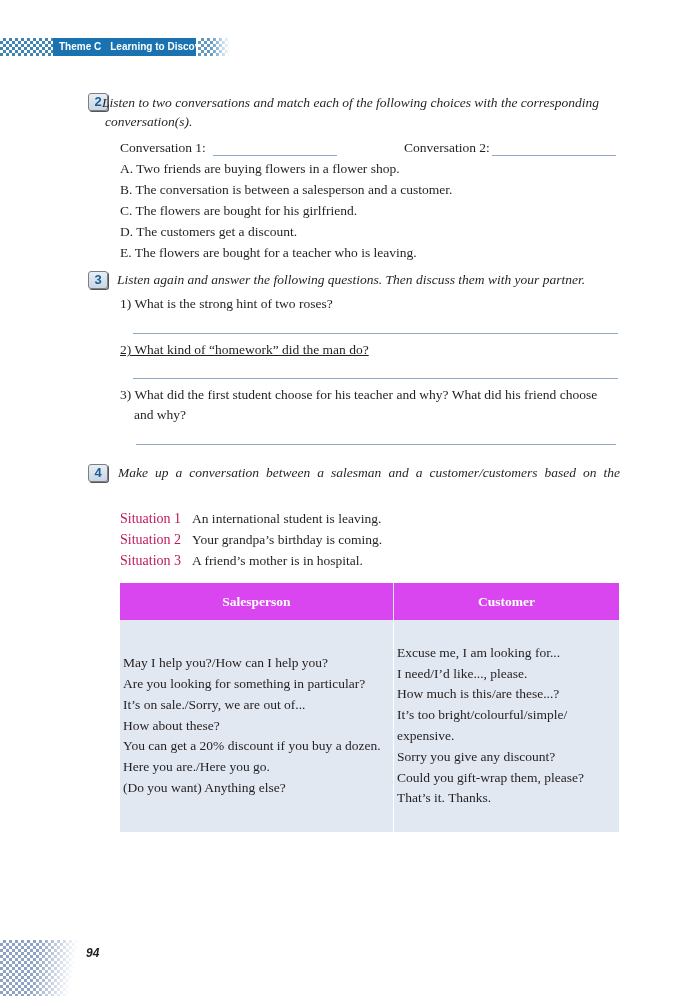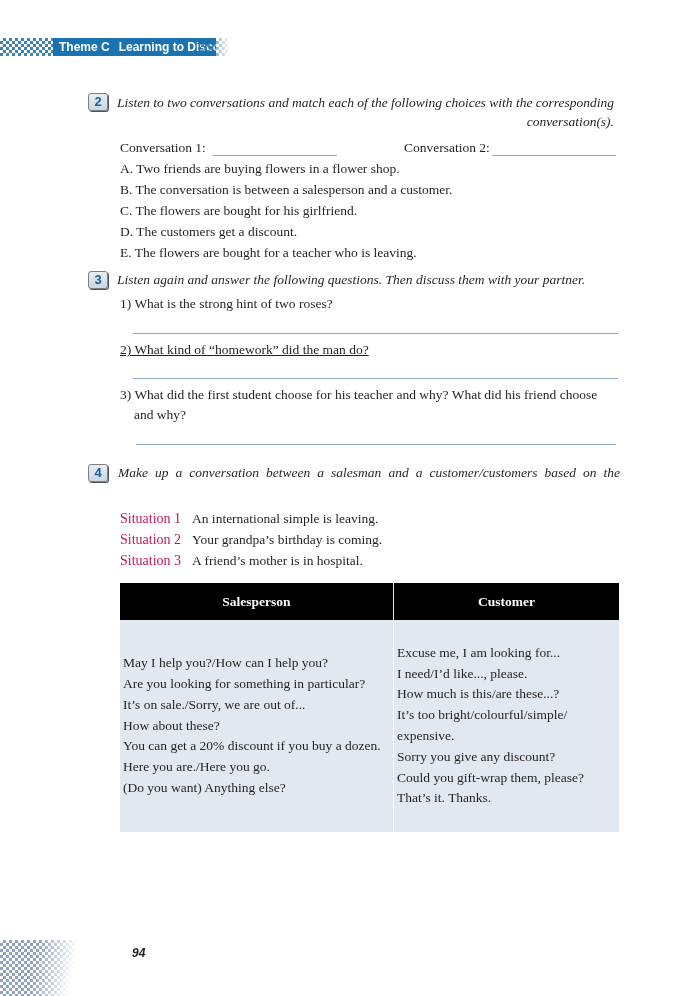--- a/index.html
+++ b/index.html
@@ -3,66 +3,66 @@
 <meta charset="utf-8">
 <style>
   html, body { margin:0; padding:0; }
   body { width:700px; height:996px; background:#ffffff; position:relative; overflow:hidden;
          font-family:"Liberation Serif", serif; color:#231f20; }
   
   .hdr-dots { position:absolute; left:0; top:38px; width:56px; height:18px;
     background-image: linear-gradient(45deg,#1f6fa8 25%,transparent 25%,transparent 75%,#1f6fa8 75%),
                       linear-gradient(45deg,#1f6fa8 25%,transparent 25%,transparent 75%,#1f6fa8 75%);
     background-size:6px 6px; background-position:0 0,3px 3px; opacity:.85; }
-  .hdr-band { position:absolute; left:53px; top:38px; width:163px; height:18px; background:#1a73b0;
-    color:#fff; font-family:"Liberation Sans", sans-serif; font-weight:bold; font-size:12px;
+  .hdr-band { position:absolute; left:53px; top:38px; width:143px; height:18px; background:#1a73b0;
+    color:#fff; font-family:"Liberation Sans", sans-serif; font-weight:bold; font-size:10px;
     line-height:18px; padding-left:6px; box-sizing:border-box; white-space:nowrap; }
   .hdr-band span + span { margin-left:9px; }
   .hdr-dots-r { position:absolute; left:198px; top:38px; width:32px; height:18px;
     background-image: linear-gradient(45deg,#1f6fa8 25%,transparent 25%,transparent 75%,#1f6fa8 75%),
                       linear-gradient(45deg,#1f6fa8 25%,transparent 25%,transparent 75%,#1f6fa8 75%);
     background-size:6px 6px; background-position:0 0,3px 3px; opacity:.7;
     -webkit-mask-image: linear-gradient(90deg,#000 40%,transparent); mask-image: linear-gradient(90deg,#000 40%,transparent); }
 
   .badge { position:absolute; width:18px; height:16px; border:1.5px solid #7a7f86; border-radius:3px;
     background:linear-gradient(#e8eef5,#c9d6e4); color:#1a5d97; font-family:"Liberation Sans", sans-serif;
     font-weight:bold; font-size:13px; line-height:16px; text-align:center; box-shadow:1px 1px 0 #555; }
   .instr { position:absolute; font-style:italic; font-size:13.5px; line-height:19px; color:#231f20; }
   .txt { position:absolute; font-size:13.5px; line-height:19px; white-space:nowrap; }
   .line { position:absolute; height:0; border-top:1px solid #8fa9c4; }
   .sit-label { color:#be185d; font-weight:normal; font-size:14px; display:inline-block; width:72px; }
 
   table.tbl { position:absolute; left:120px; top:583px; width:499px; border-collapse:collapse; }
-  table.tbl th { background:#000000; color:#fff; font-weight:bold; font-size:13.5px; height:35px;
+  table.tbl th { background:#d946ef; color:#fff; font-weight:bold; font-size:13.5px; height:35px;
     text-align:center; border-right:1px solid #dfe8f2; }
   table.tbl th:last-child { border-right:none; }
   table.tbl td { background:#e2e8f2; vertical-align:middle; font-size:13.5px; line-height:20.8px;
     padding:0 3px; height:212px; border-right:1px solid #ffffff; }
   table.tbl td:last-child { border-right:none; }
   table.tbl td div { white-space:nowrap; }
 
   .foot-dots { position:absolute; left:0; top:940px; width:78px; height:56px;
     background-image: linear-gradient(45deg,#8ea3c3 25%,transparent 25%,transparent 75%,#8ea3c3 75%),
                       linear-gradient(45deg,#8ea3c3 25%,transparent 25%,transparent 75%,#8ea3c3 75%);
     background-size:6px 6px; background-position:0 0,3px 3px;
     -webkit-mask-image: linear-gradient(100deg,#000 45%,transparent 90%); mask-image: linear-gradient(100deg,#000 45%,transparent 90%); }
   .page-num { position:absolute; left:86px; top:946px; font-family:"Liberation Sans", sans-serif;
-    font-style:italic; font-weight:bold; font-size:12px; color:#231f20;margin-left:46px; }
+    font-style:italic; font-weight:bold; font-size:12px; color:#231f20; }
 </style>
 </head>
 <body>
 
 <div class="hdr-dots"></div>
 <div class="hdr-band">
   <span>Theme C</span><span>Learning to Discover</span>
 </div>
 <div class="hdr-dots-r"></div>
 
 <div class="badge" style="left:88px;top:93px;">2</div>
-<div class="instr" style="left:109px;top:93px;width:505px;text-align:right;">
+<div class="instr" style="left:102px;top:93px;width:505px;">
   <div>Listen to two conversations and match each of the following choices with the corresponding</div>
   <div style="padding-left:3px;">conversation(s).</div>
 </div>
 
 <div class="txt" style="left:120px;top:138px;">Conversation 1:</div>
 <div class="line" style="left:213px;top:155px;width:124px;"></div>
 <div class="txt" style="left:404px;top:138px;">Conversation 2:</div>
 <div class="line" style="left:492px;top:155px;width:124px;"></div>
 
 <div class="txt" style="left:120px;top:159px;">A. Two friends are buying flowers in a flower shop.</div>
@@ -83,21 +83,21 @@
 <div class="txt" style="left:120px;top:385px;">3) What did the first student choose for his teacher and why? What did his friend choose</div>
 <div class="txt" style="left:134px;top:405px;">and why?</div>
 <div class="line" style="left:136px;top:444px;width:480px;"></div>
 
 <div class="badge" style="left:88px;top:464px;">4</div>
 <div class="instr" style="left:118px;top:463px;width:502px;">
   <div style="text-align:justify;text-align-last:justify;">Make up a conversation between a salesman and a customer/customers based on the</div>
 </div>
 
 <div class="txt" style="left:120px;top:509px;">
-  <span class="sit-label">Situation 1</span><span>An international simple is leaving.</span>
+  <span class="sit-label">Situation 1</span><span>An international student is leaving.</span>
 </div>
 <div class="txt" style="left:120px;top:530px;">
   <span class="sit-label">Situation 2</span><span>Your grandpa’s birthday is coming.</span>
 </div>
 <div class="txt" style="left:120px;top:551px;">
   <span class="sit-label">Situation 3</span><span>A friend’s mother is in hospital.</span>
 </div>
 
 <table class="tbl">
   <thead>

